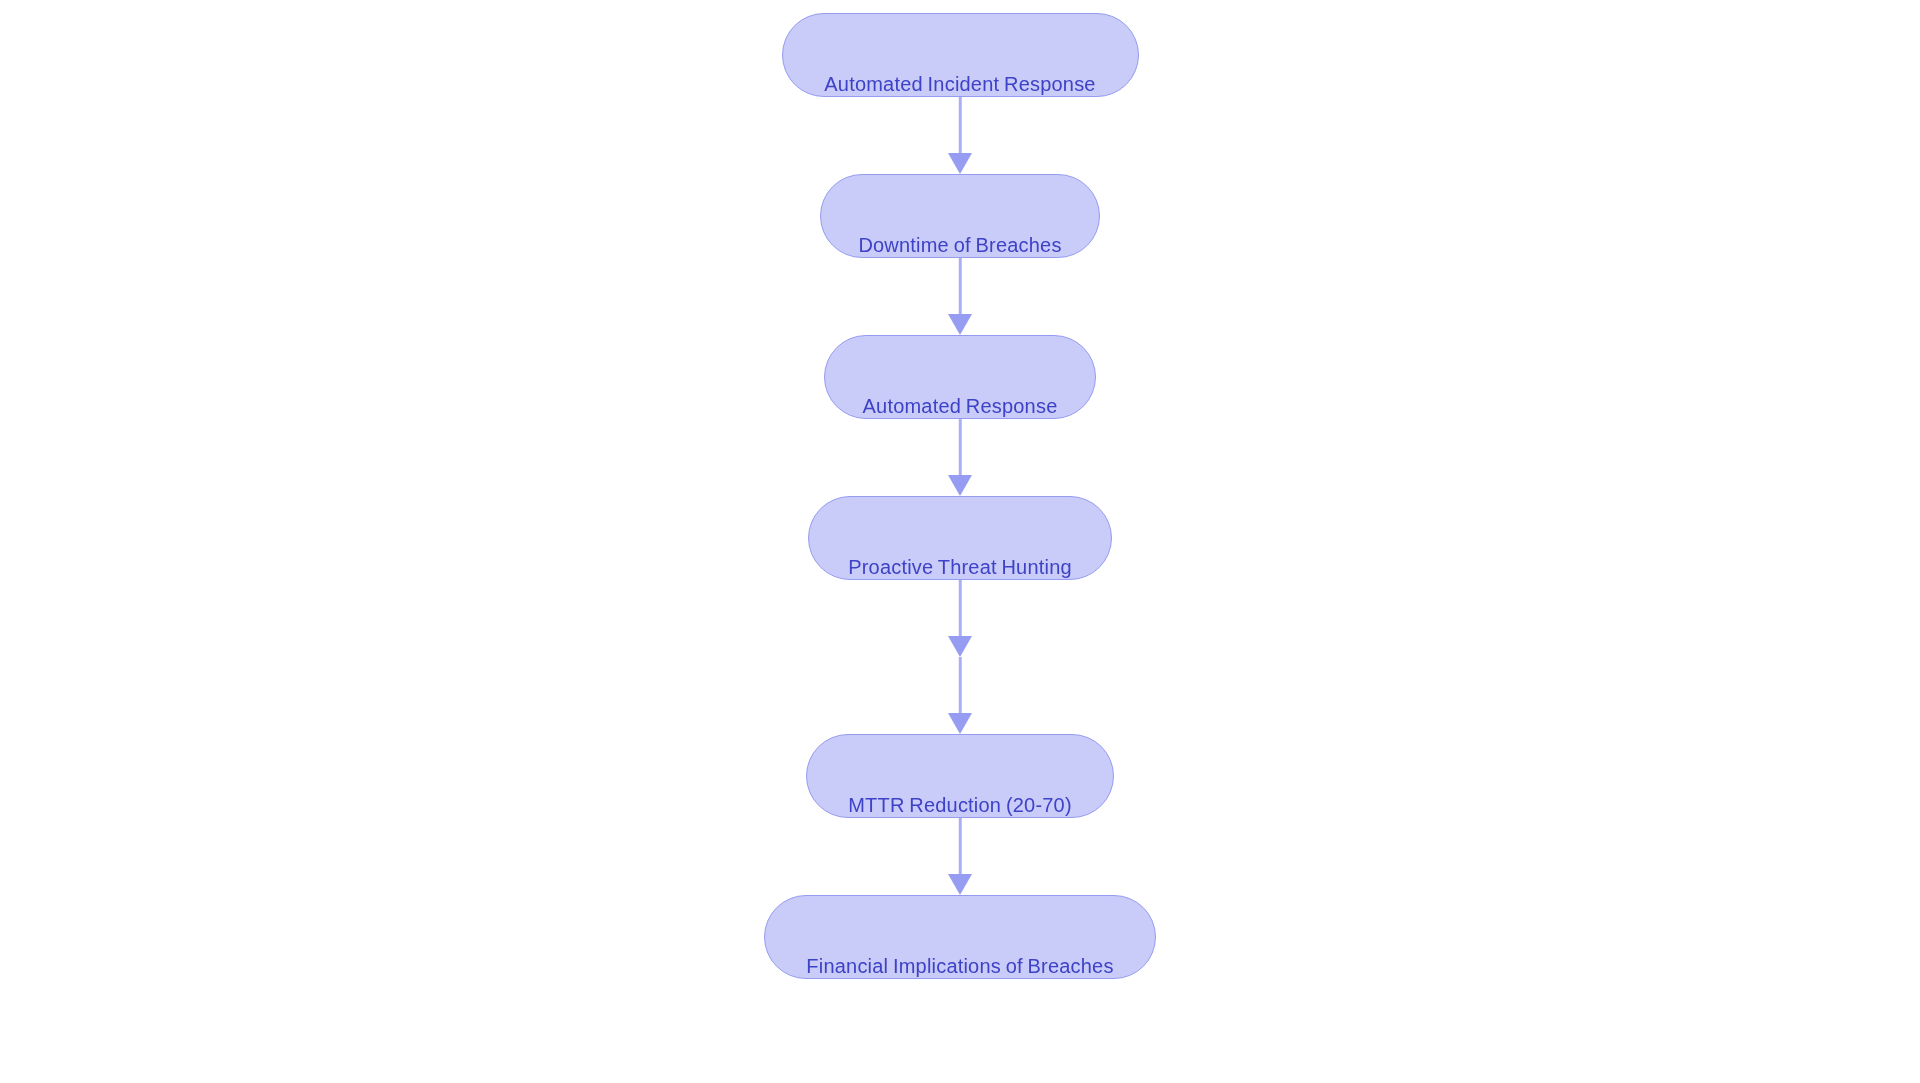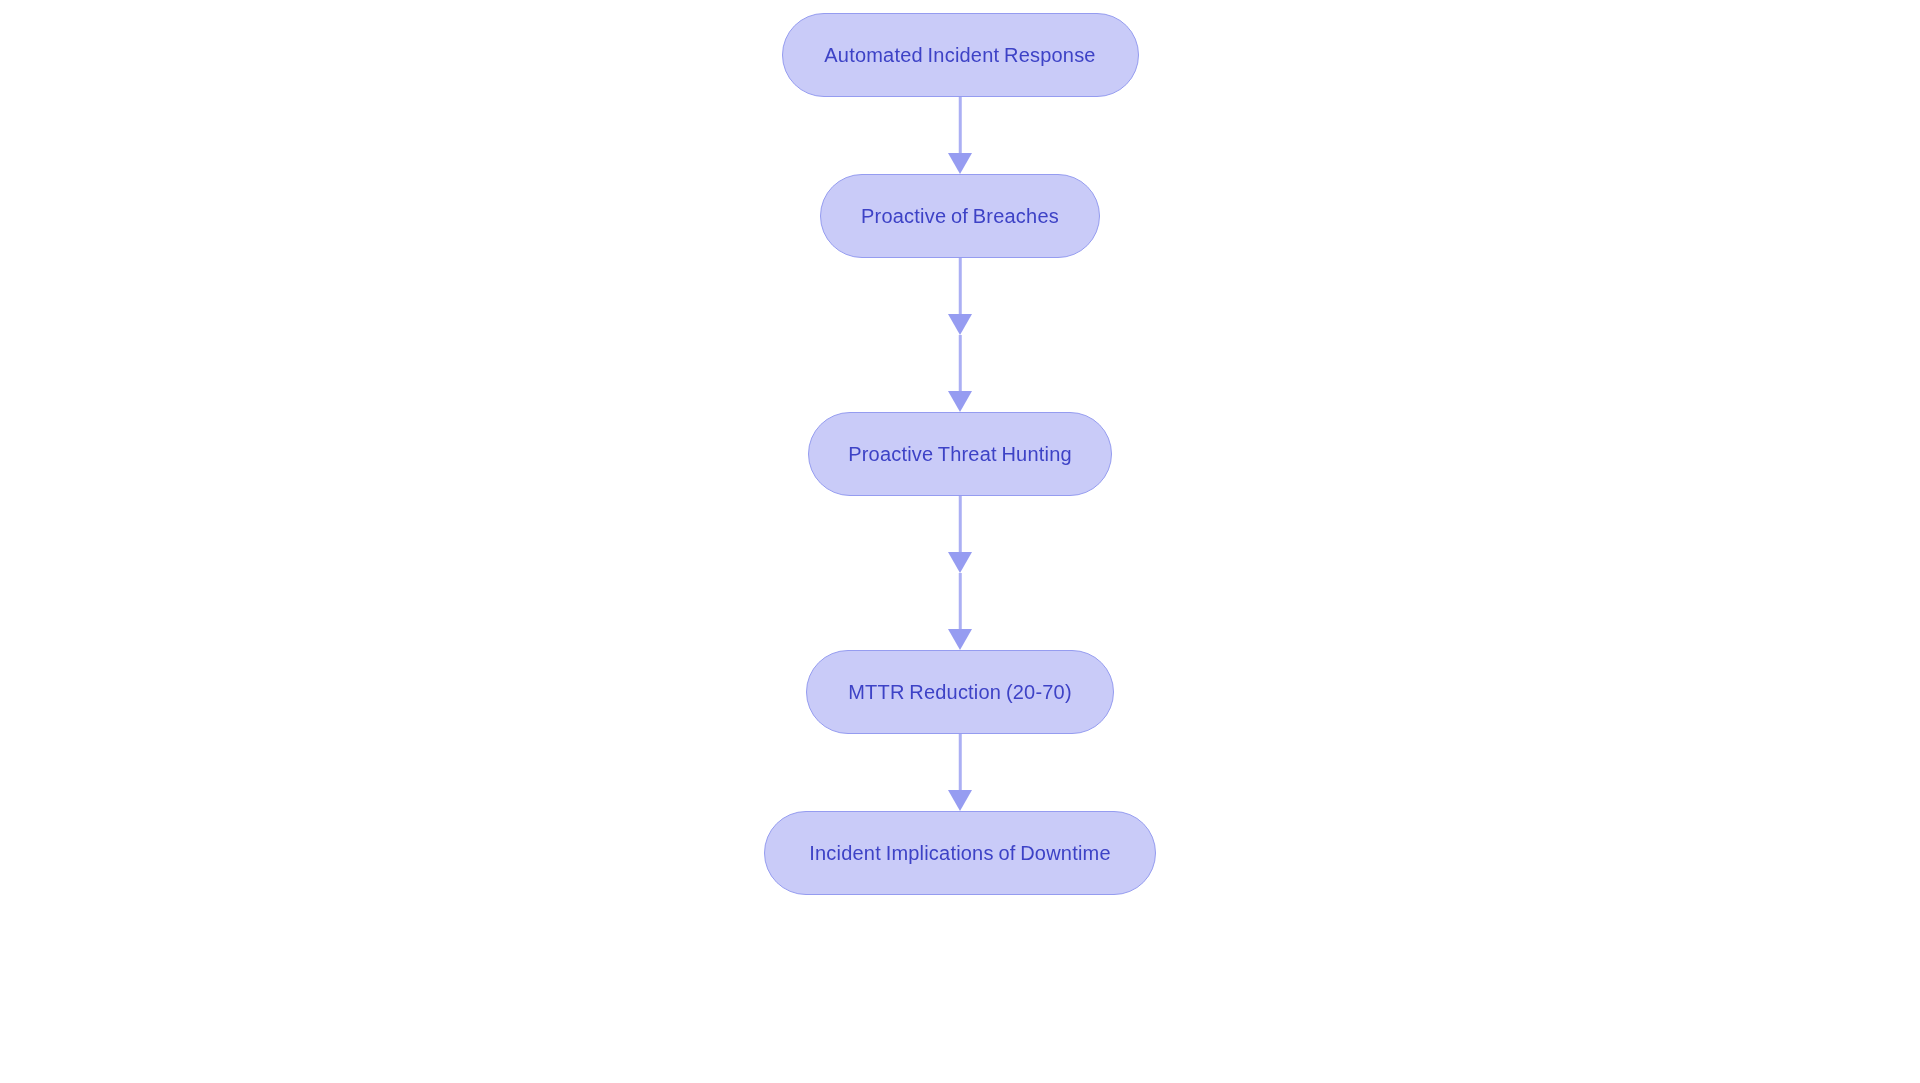--- a/index.html
+++ b/index.html
@@ -28,21 +28,21 @@
     align-items: center;
   }
   .flow-node {
     flex: none;
     height: 84px;
     box-sizing: border-box;
     border-radius: 42px;
     background: var(--node-fill, #c9cbf8);
     border: 1.5px solid var(--node-border, #959cf0);
     display: flex;
-    align-items: center;
+    align-items: flex-end;
     justify-content: center;
   }
   .flow-node .node-label {
     color: var(--node-text, #3d42c6);
     font-size: 20px;
     letter-spacing: 0.2px;
     word-spacing: -1px;
     white-space: nowrap;
   }
   .flow-arrow {
@@ -81,28 +81,31 @@
     <div class="flow-node" style="width:357px">
       <span class="node-label">Automated Incident Response</span>
     </div>
 
     <div class="flow-arrow">
       <div class="connector-line"></div>
       <div class="arrowhead"></div>
     </div>
 
     <div class="flow-node" style="width:280px">
-      <span class="node-label">Proactive of Breaches</span>
+      <span class="node-label">Downtime of Breaches</span>
     </div>
 
     <div class="flow-arrow">
       <div class="connector-line"></div>
       <div class="arrowhead"></div>
     </div>
 
+    <div class="flow-node" style="width:272px">
+      <span class="node-label">Automated Response</span>
+    </div>
 
     <div class="flow-arrow">
       <div class="connector-line"></div>
       <div class="arrowhead"></div>
     </div>
 
     <div class="flow-node" style="width:304px">
       <span class="node-label">Proactive Threat Hunting</span>
     </div>
 
@@ -120,17 +123,17 @@
     <div class="flow-node" style="width:308px">
       <span class="node-label">MTTR Reduction (20-70)</span>
     </div>
 
     <div class="flow-arrow">
       <div class="connector-line"></div>
       <div class="arrowhead"></div>
     </div>
 
     <div class="flow-node" style="width:392px">
-      <span class="node-label">Incident Implications of Downtime</span>
+      <span class="node-label">Financial Implications of Breaches</span>
     </div>
 
   </div>
 </div>
 
 </body></html>

